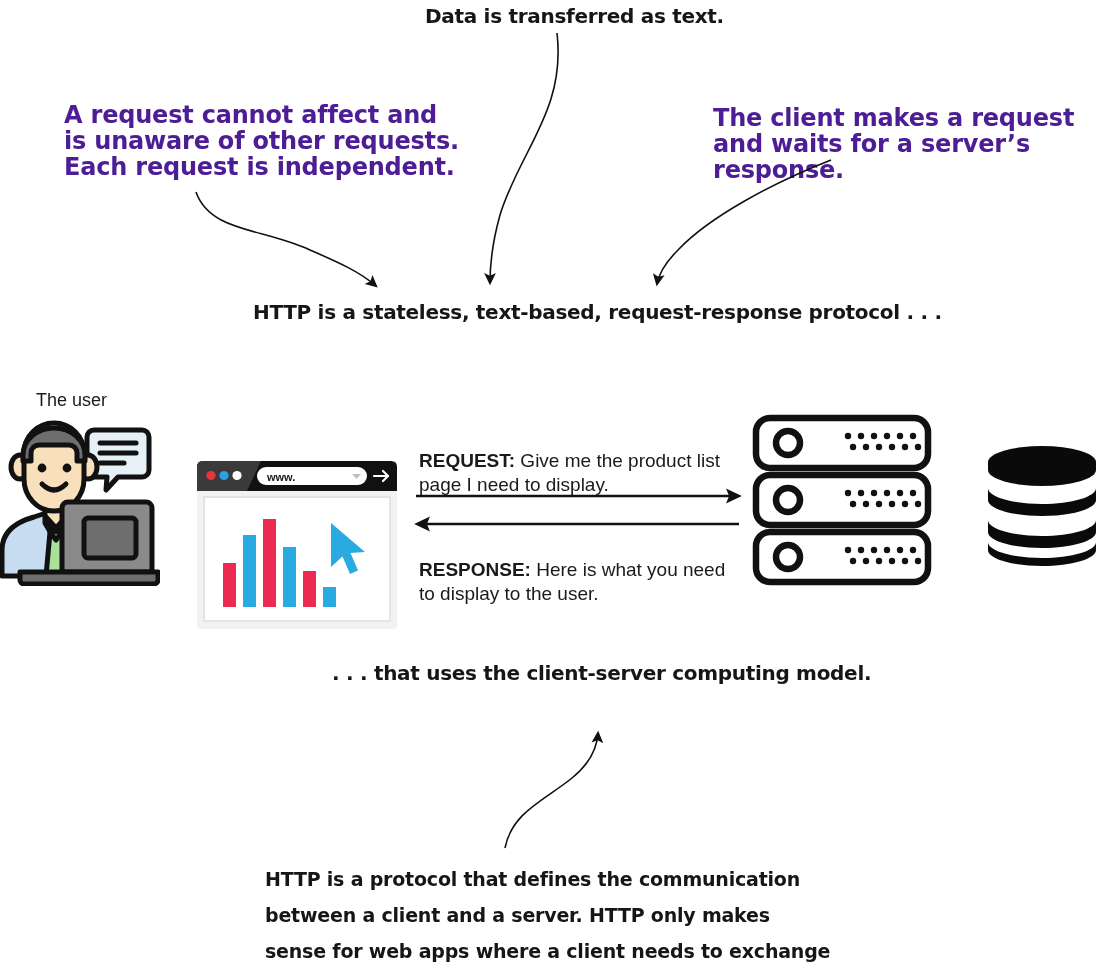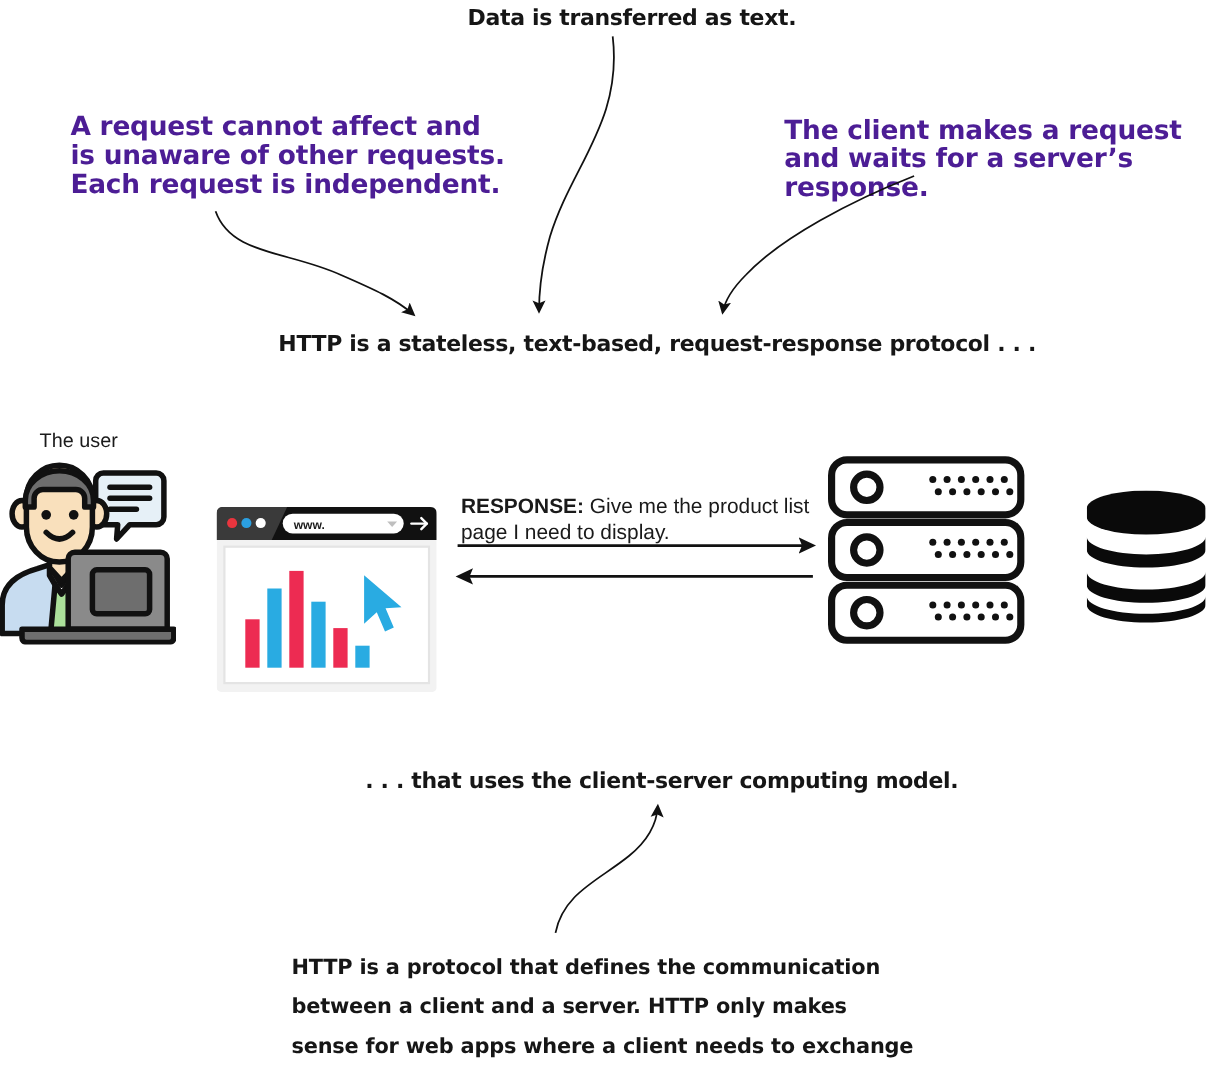--- a/index.html
+++ b/index.html
@@ -95,34 +95,38 @@
 
   <div class="abs callout" style="left:64px; top:102px;">A request cannot affect and
 is unaware of other requests.
 Each request is independent.</div>
 
   <div class="abs callout" style="left:669px; top:105px;margin-left:44px;">The client makes a request
 and waits for a server’s response.</div>
 
   <div class="abs headline" style="left:253px; top:299px;">HTTP is a stateless, text-based, request-response protocol . . .</div>
 
-  <div class="abs headline" style="left:332px; top:696px;text-align:right;">. . . that uses the client-server computing model.</div>
+  <div class="abs headline" style="left:332px; top:660px;text-align:right;">. . . that uses the client-server computing model.</div>
 
   <div class="abs bodytext" style="left:265px; top:861px;">HTTP is a protocol that defines the communication
 between a client and a server. HTTP only makes
 sense for web apps where a client needs to exchange
 data with a server.</div>
 
   <div class="abs user-label" style="left:36px; top:390px;">The user</div>
 
   <div class="abs plain" style="left:419px; top:425px;">
-    <b>RESPONSE:</b><span> Give me the product list
+    <b>REQUEST:</b><span> Give me the product list
 page I need to display.</span>
   </div>
 
+  <div class="abs plain" style="left:419px; top:534px;">
+    <b>RESPONSE:</b><span> Here is what you need
+to display to the user.</span>
+  </div>
 
   <div class="browser">
     <svg width="200" height="168" viewBox="0 0 200 168" xmlns="http://www.w3.org/2000/svg">
 
       <rect x="0" y="0" width="200" height="168" rx="4" fill="#F2F2F2"></rect>
 
       <path d="M0 6 Q0 0 6 0 H194 Q200 0 200 6 V30 H0 Z" fill="#111111"></path>
 
       <path d="M0 6 Q0 0 6 0 H64 L50 30 H0 Z" fill="#3A3A3A"></path>
 

